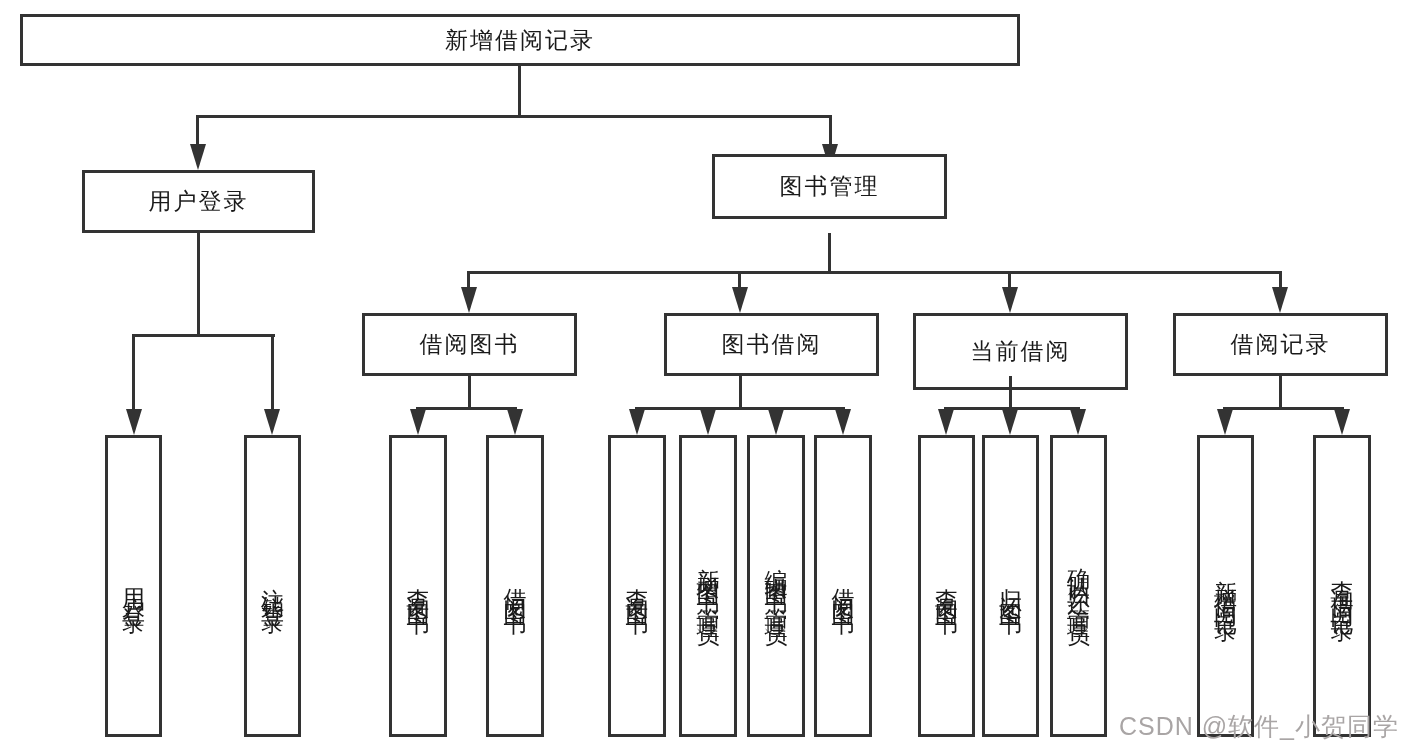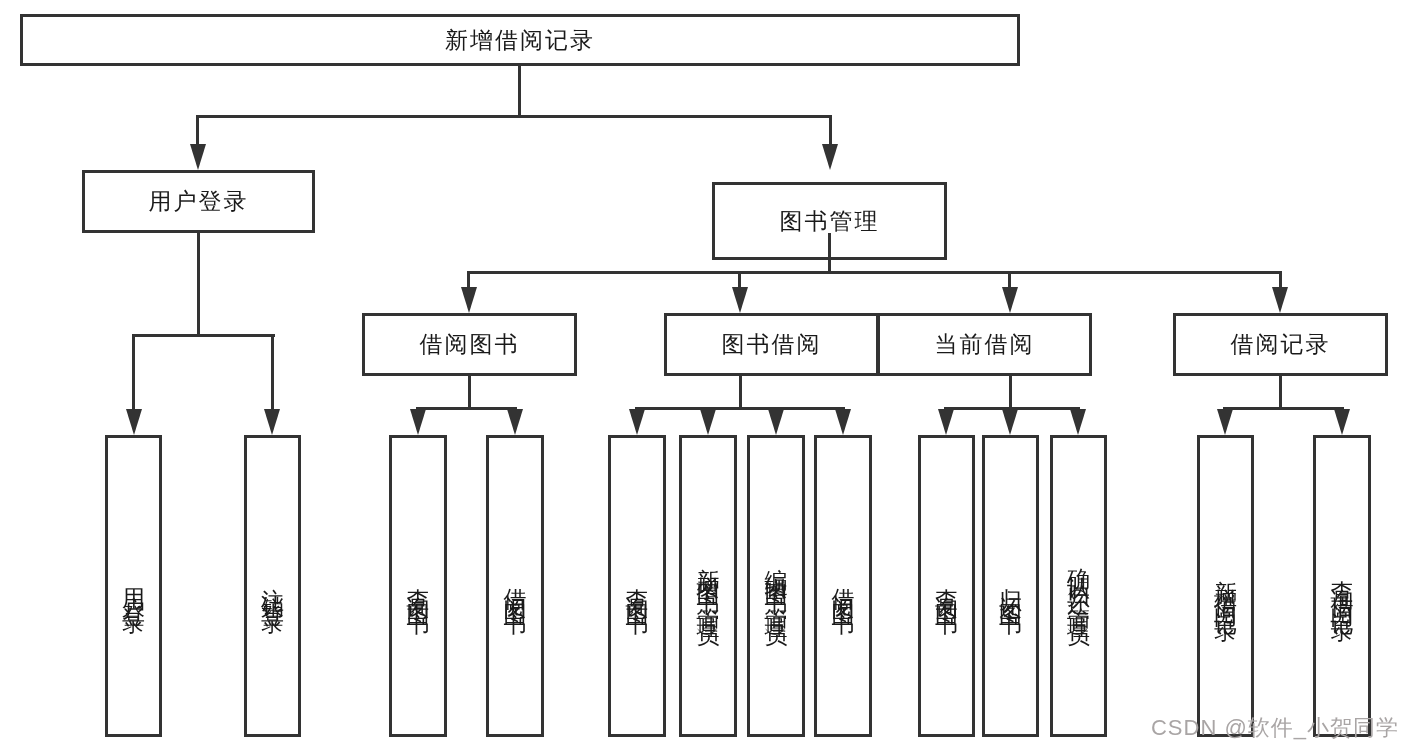--- a/index.html
+++ b/index.html
@@ -19,21 +19,21 @@
     font-size:23px;color:#1a1a1a;letter-spacing:8px;line-height:1;white-space:nowrap;
   }
   .vline{position:absolute;width:3px;background:#333333;}
   .hline{position:absolute;height:3px;background:#333333;}
   .arrow{
     position:absolute;width:0;height:0;
     border-left:8px solid transparent;border-right:8px solid transparent;
     border-top:26px solid #333333;
   }
   .watermark{
-    position:absolute;right:6px;bottom:4px;font-size:22px;color:#a9a5a5;
+    position:absolute;right:6px;bottom:4px;font-size:25px;color:#a9a5a5;
     letter-spacing:1px;z-index:5;
   }
 </style>
 </head>
 <body>
 
 <div class="canvas">
 
   <div class="node" style="left:20px;top:14px;width:1000px;height:52px">
     <span class="h-label">新增借阅记录</span>
@@ -42,21 +42,21 @@
   <div class="vline" style="left:518px;top:66px;height:52px"></div>
   <div class="hline" style="left:196px;top:115px;width:636px"></div>
   <div class="vline" style="left:196px;top:115px;height:34px"></div>
   <div class="arrow" style="left:190px;top:144px"></div>
   <div class="vline" style="left:829px;top:115px;height:34px"></div>
   <div class="arrow" style="left:822px;top:144px"></div>
 
   <div class="node" style="left:82px;top:170px;width:233px;height:63px">
     <span class="h-label">用户登录</span>
   </div>
-  <div class="node" style="left:712px;top:182px;width:235px;height:78px">
+  <div class="node" style="left:712px;top:154px;width:235px;height:65px">
     <span class="h-label">图书管理</span>
   </div>
 
   <div class="vline" style="left:197px;top:233px;height:104px"></div>
   <div class="hline" style="left:132px;top:334px;width:143px"></div>
   <div class="vline" style="left:132px;top:334px;height:78px"></div>
   <div class="arrow" style="left:126px;top:409px"></div>
   <div class="vline" style="left:271px;top:334px;height:78px"></div>
   <div class="arrow" style="left:264px;top:409px"></div>
 
@@ -70,21 +70,21 @@
   <div class="arrow" style="left:1002px;top:287px"></div>
   <div class="vline" style="left:1279px;top:271px;height:20px"></div>
   <div class="arrow" style="left:1272px;top:287px"></div>
 
   <div class="node" style="left:362px;top:313px;width:215px;height:63px">
     <span class="h-label">借阅图书</span>
   </div>
   <div class="node" style="left:664px;top:313px;width:215px;height:63px">
     <span class="h-label">图书借阅</span>
   </div>
-  <div class="node" style="left:877px;top:313px;width:215px;height:63px">
+  <div class="node" style="left:913px;top:313px;width:215px;height:77px">
     <span class="h-label">当前借阅</span>
   </div>
   <div class="node" style="left:1173px;top:313px;width:215px;height:63px">
     <span class="h-label">借阅记录</span>
   </div>
 
   <div class="vline" style="left:468px;top:376px;height:34px"></div>
   <div class="hline" style="left:416px;top:407px;width:101px"></div>
   <div class="arrow" style="left:410px;top:409px"></div>
   <div class="arrow" style="left:507px;top:409px"></div>

